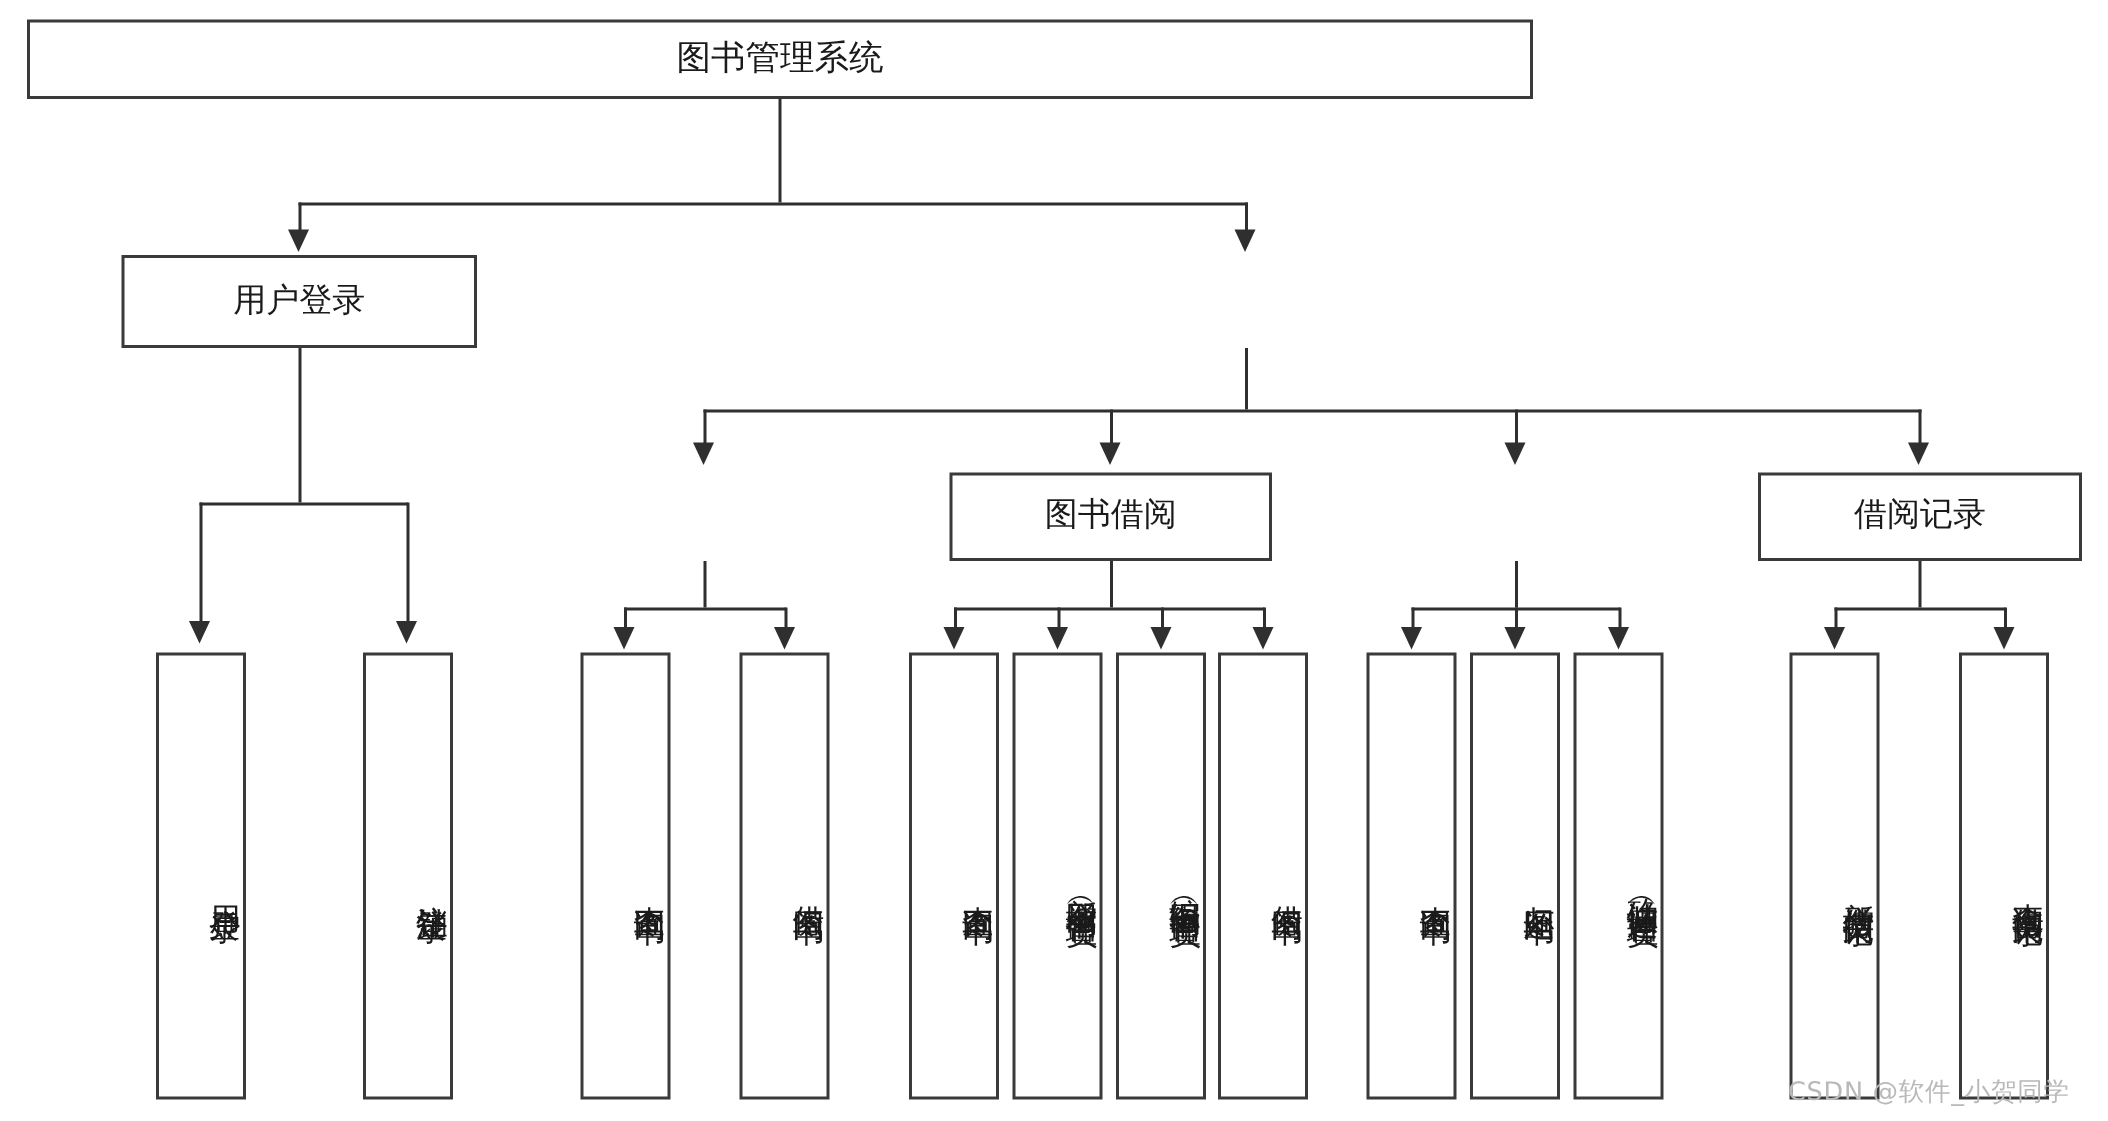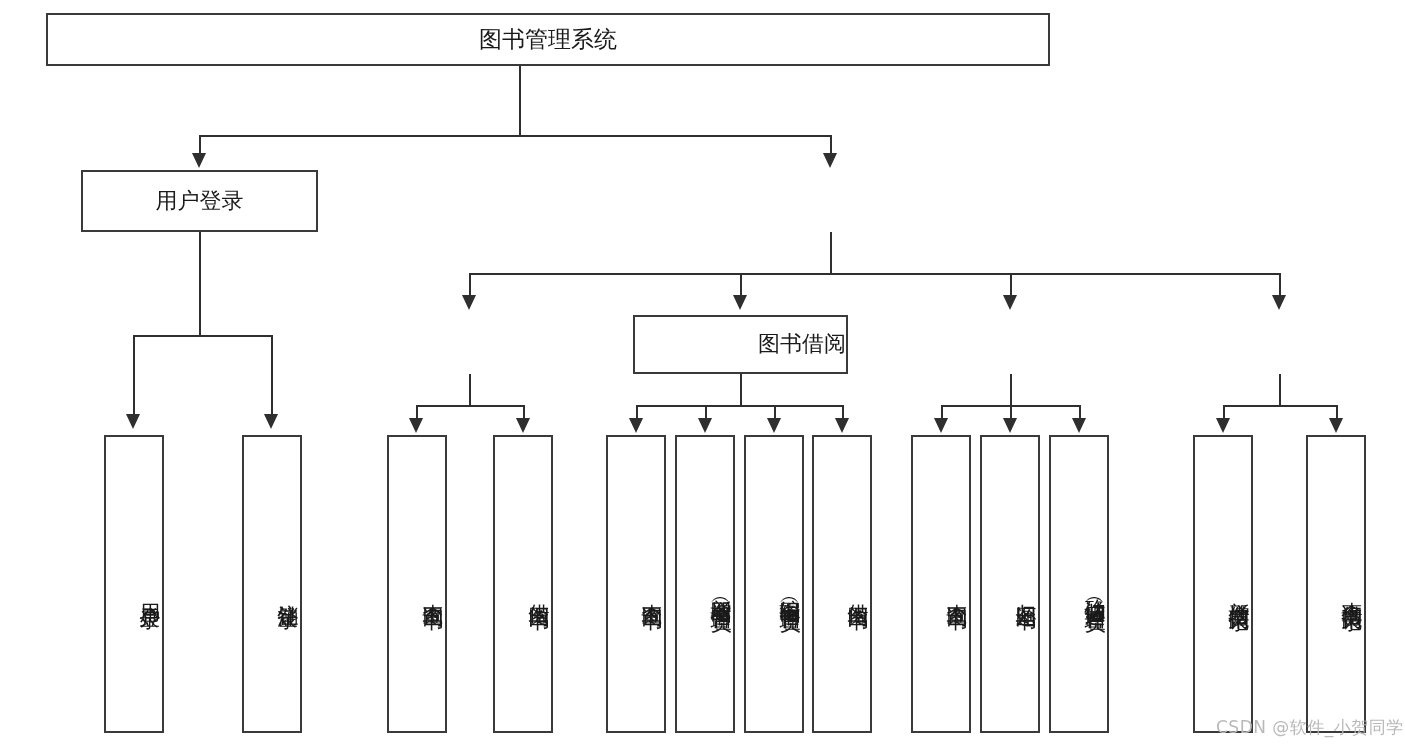--- a/index.html
+++ b/index.html
@@ -60,29 +60,28 @@
     border-right:7px solid transparent;
     border-top:15px solid #2f2f2f;
   }
   
   .watermark{
     position:absolute;
     font-size:17px;
     color:#b9b9b9;
     white-space:nowrap;
     letter-spacing:0.5px;
-    margin-left:24px;
   }
 </style>
 </head>
 <body>
 
 <div id="canvas">
 
-  <div class="node root" style="left:18px;top:13px;width:1004px;height:53px;margin-left:28px;">
+  <div class="node root" style="left:18px;top:13px;width:1004px;height:53px;">
     <span>图书管理系统</span>
   </div>
 
   <div class="vline" style="left:519px;top:66px;height:69px;"></div>
 
   <div class="hline" style="left:199px;top:135px;width:633px;"></div>
 
   <div class="vline" style="left:199px;top:135px;height:20px;"></div>
   <div class="arrow" style="left:192px;top:153px;"></div>
   <div class="vline" style="left:830px;top:135px;height:20px;"></div>
@@ -103,22 +102,25 @@
   <div class="hline" style="left:469px;top:273px;width:812px;"></div>
   <div class="vline" style="left:469px;top:273px;height:24px;"></div>
   <div class="arrow" style="left:462px;top:295px;"></div>
   <div class="vline" style="left:740px;top:273px;height:24px;"></div>
   <div class="arrow" style="left:733px;top:295px;"></div>
   <div class="vline" style="left:1010px;top:273px;height:24px;"></div>
   <div class="arrow" style="left:1003px;top:295px;"></div>
   <div class="vline" style="left:1279px;top:273px;height:24px;"></div>
   <div class="arrow" style="left:1272px;top:295px;"></div>
 
-  <div class="node lvl3" style="left:633px;top:315px;width:215px;height:59px;justify-content:flex-end;">
+  <div class="node lvl3" style="left:633px;top:315px;width:215px;height:59px;">
     <span>图书借阅</span>
+  </div>
+  <div class="node lvl3" style="left:1172px;top:315px;width:216px;height:59px;">
+    <span>借阅记录</span>
   </div>
 
   <div class="vline" style="left:469px;top:374px;height:31px;"></div>
   <div class="hline" style="left:416px;top:405px;width:108px;"></div>
   <div class="vline" style="left:416px;top:405px;height:15px;"></div>
   <div class="arrow" style="left:409px;top:418px;"></div>
   <div class="vline" style="left:523px;top:405px;height:15px;"></div>
   <div class="arrow" style="left:516px;top:418px;"></div>
 
   <div class="vline" style="left:740px;top:374px;height:31px;"></div>

